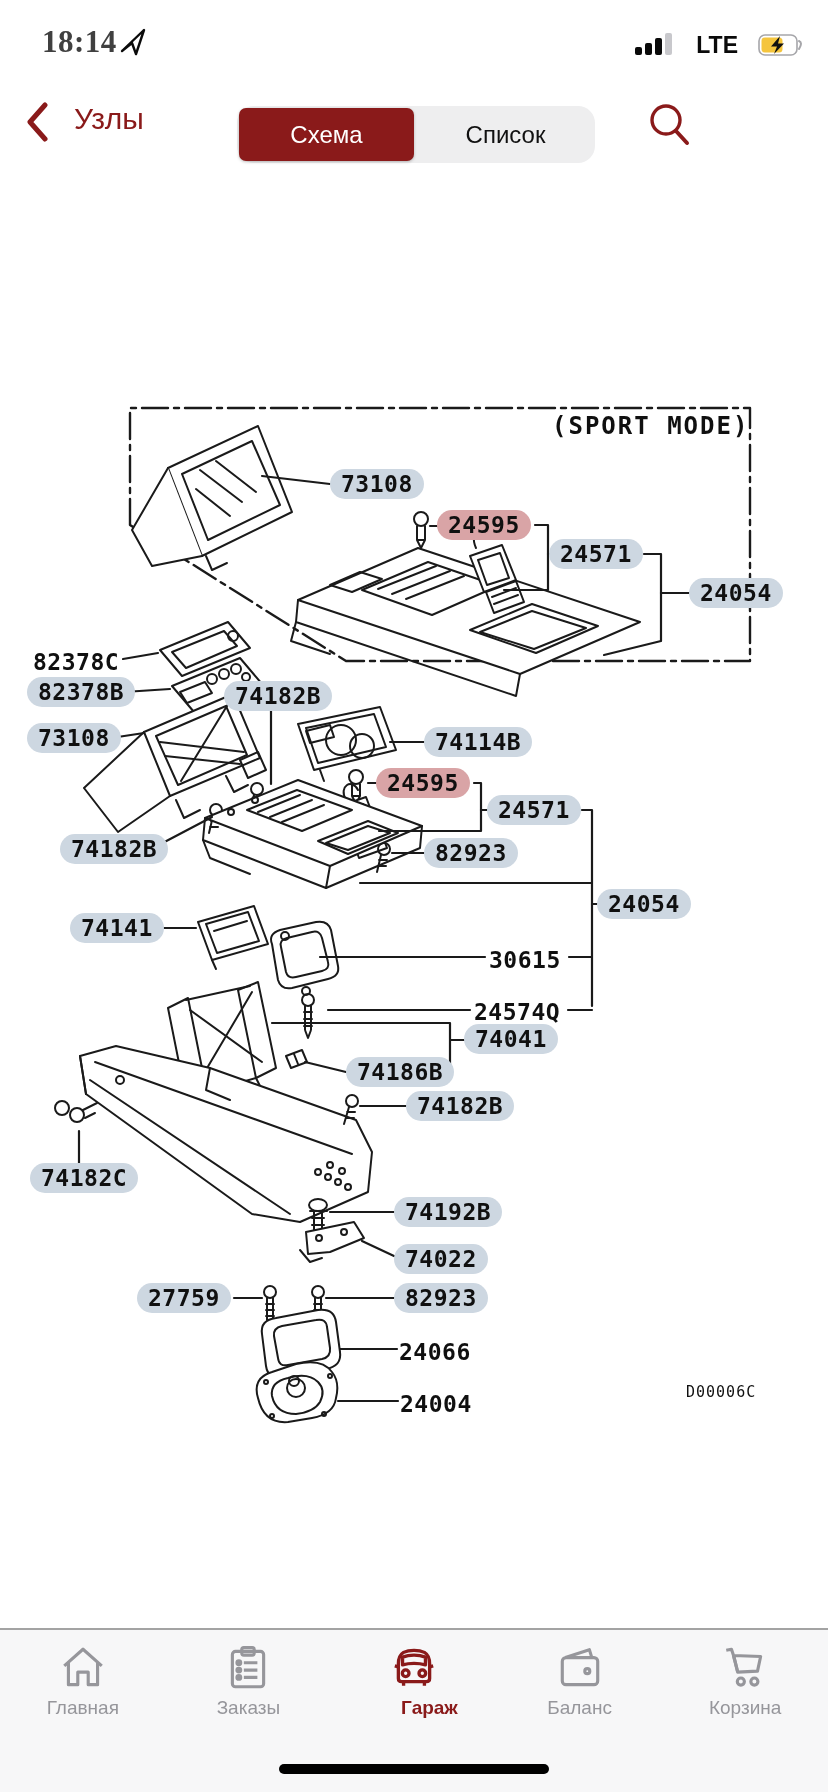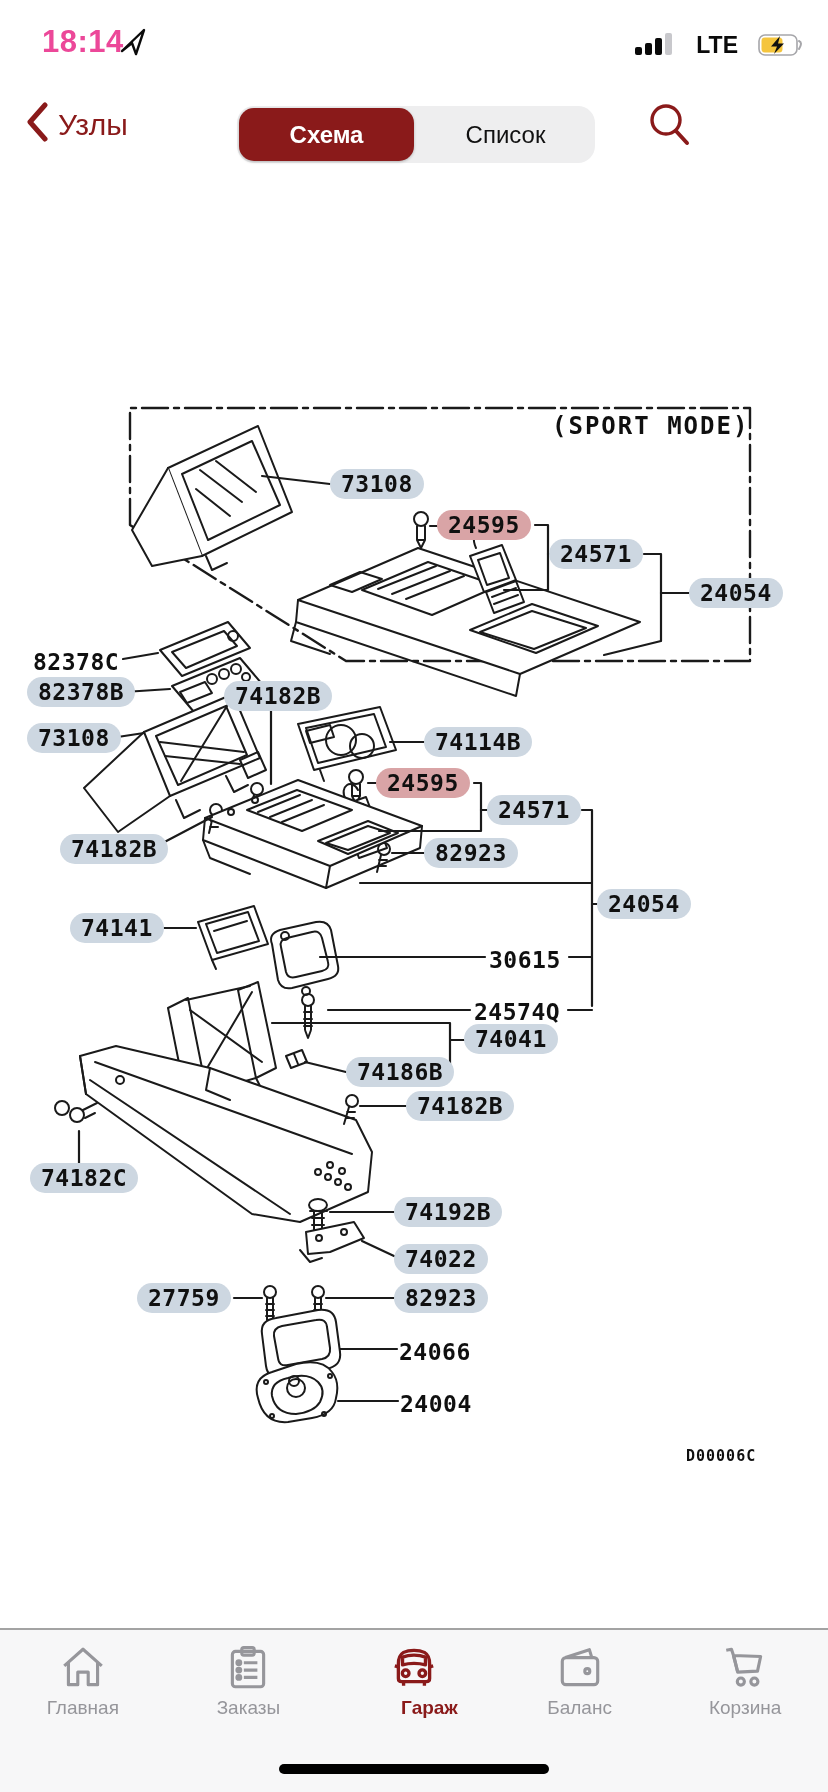--- a/index.html
+++ b/index.html
@@ -2,48 +2,48 @@
 <html style="--accent: #8a1a1a; --pill: #cdd7e1; --pill-hl: #d9a4a6; --line: #1a1a1a;"><head>
 <meta charset="utf-8">
 <style>
   html,body{margin:0;padding:0;background:#777;}
   .screen{
     position:relative;width:828px;height:1792px;background:#fff;overflow:hidden;
     font-family:"Liberation Sans",sans-serif;margin:0 auto;
   }
   
   .status-bar{position:absolute;left:0;top:0;width:828px;height:90px;}
-  .status-time{position:absolute;left:42px;top:24px;font-size:31px;font-weight:bold;color:#ec4899;letter-spacing:.5px;}
+  .status-time{position:absolute;left:42px;top:24px;font-size:31px;font-weight:bold;color:#404040;letter-spacing:.5px;font-family:Liberation Serif, serif;}
   .loc-icon{position:absolute;left:118px;top:27px;}
   .status-right{position:absolute;right:24px;top:30px;display:flex;align-items:center;gap:20px;}
   .lte{font-size:23px;font-weight:600;color:#0a0a0a;}
   
-  .nav-back{position:absolute;left:26px;top:102px;display:flex;align-items:flex-end;gap:10px;cursor:pointer;}
+  .nav-back{position:absolute;left:26px;top:102px;display:flex;align-items:flex-start;gap:26px;cursor:pointer;}
   .nav-back-label{font-size:30px;color:var(--accent);}
   .seg-control{position:absolute;left:237px;top:106px;width:358px;height:57px;background:#eeeeef;border-radius:17px;display:flex;padding:0;}
   .seg{flex:1;display:flex;align-items:center;justify-content:center;font-size:24px;color:#111;border-radius:15px;margin:2px;cursor:pointer;}
-  .seg.selected{background:var(--accent);color:#fff;font-weight:700;box-shadow:0 1px 3px rgba(0,0,0,.25);}
+  .seg.selected{background:var(--accent);color:#fff;font-weight:400;box-shadow:0 1px 3px rgba(0,0,0,.25);border-radius:7px;}
   .search-btn{position:absolute;left:644px;top:100px;width:52px;height:52px;cursor:pointer;}
   
   .diagram{position:absolute;left:0;top:0;width:828px;height:1776px;}
   .diagram svg{position:absolute;left:0;top:0;}
   .plabel{
     position:absolute;height:30px;line-height:31px;padding:0 11px;border-radius:16px;
     background:var(--pill);color:#101010;font-family:"DejaVu Sans Mono",monospace;
     font-size:23px;font-weight:bold;white-space:nowrap;letter-spacing:.5px;
   }
   .plabel.hl{background:var(--pill-hl);}
   .plabel.plain{background:none;padding:0;border-radius:0;}
   .sport-mode{
     position:absolute;left:552px;top:412px;font-family:"DejaVu Sans Mono",monospace;
     font-size:24px;font-weight:bold;color:#101010;letter-spacing:2px;white-space:nowrap;
   }
   .drawing-code{
-    position:absolute;left:686px;top:1447px;font-family:"DejaVu Sans Mono",monospace;
-    font-size:15px;font-weight:bold;color:#101010;letter-spacing:1px;
+    position:absolute;left:686px;top:1383px;font-family:"DejaVu Sans Mono",monospace;
+    font-size:15px;font-weight:normal;color:#101010;letter-spacing:1px;
   }
   
   .tab-bar{
     position:absolute;left:0;top:1628px;width:828px;height:164px;background:#f7f7f8;
     border-top:2px solid #a3a3a3;display:flex;align-items:flex-start;
   }
   .tab{flex:1;display:flex;flex-direction:column;align-items:center;padding-top:13px;cursor:pointer;}
   .tab .ticon{width:50px;height:50px;}
   .tab .tlabel{margin-top:4px;font-size:19px;color:#96969b;}
   .tab.active .tlabel{color:var(--accent);font-weight:600;padding-left:31px;}

